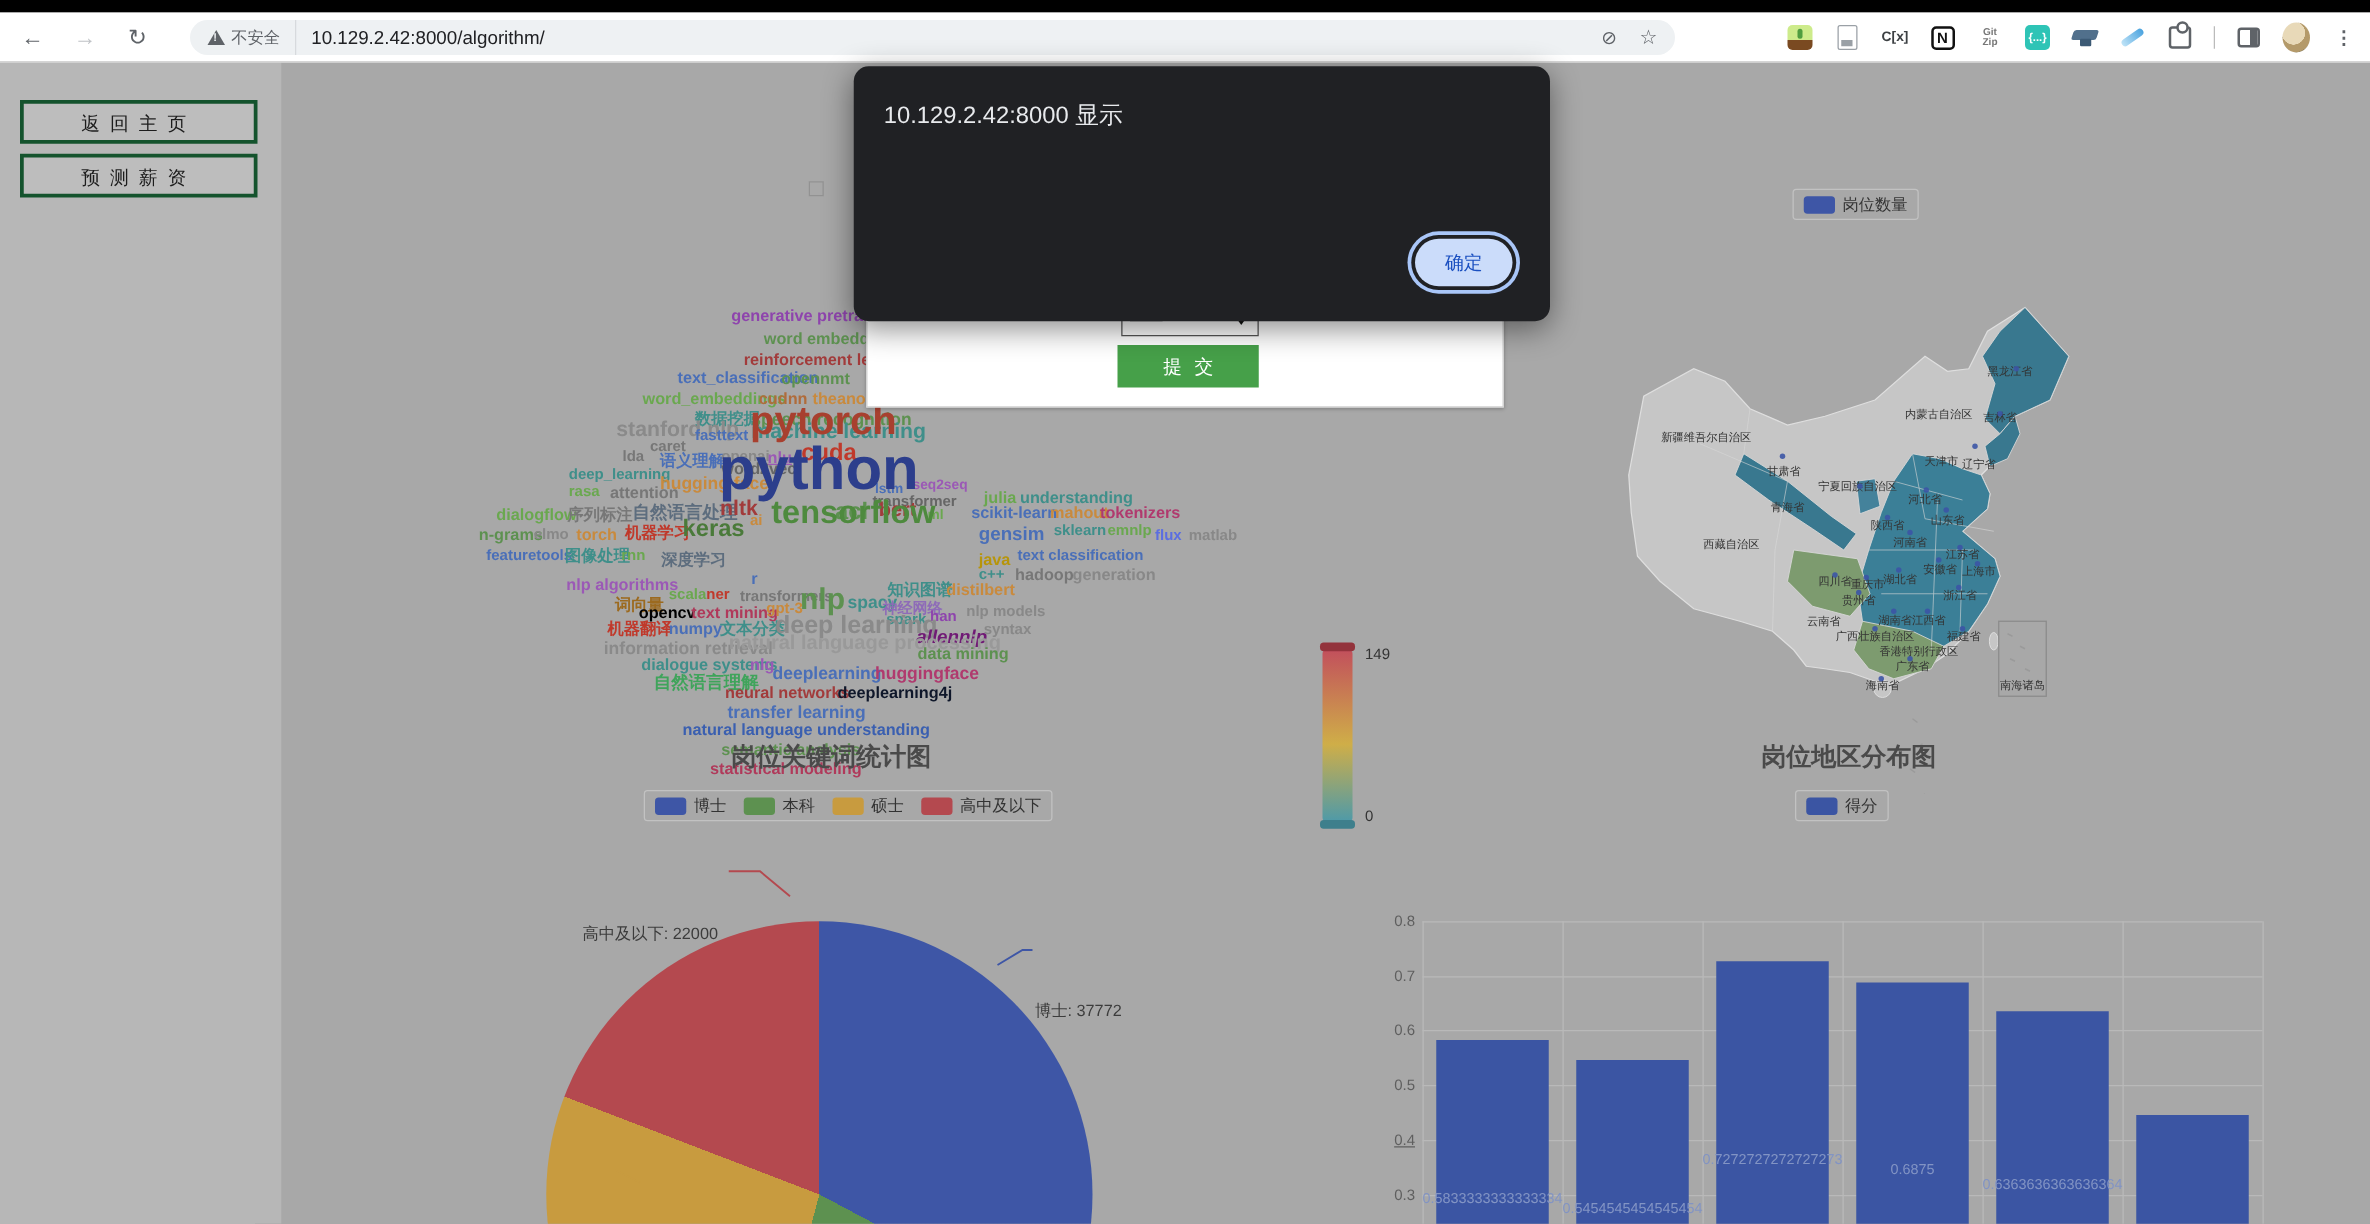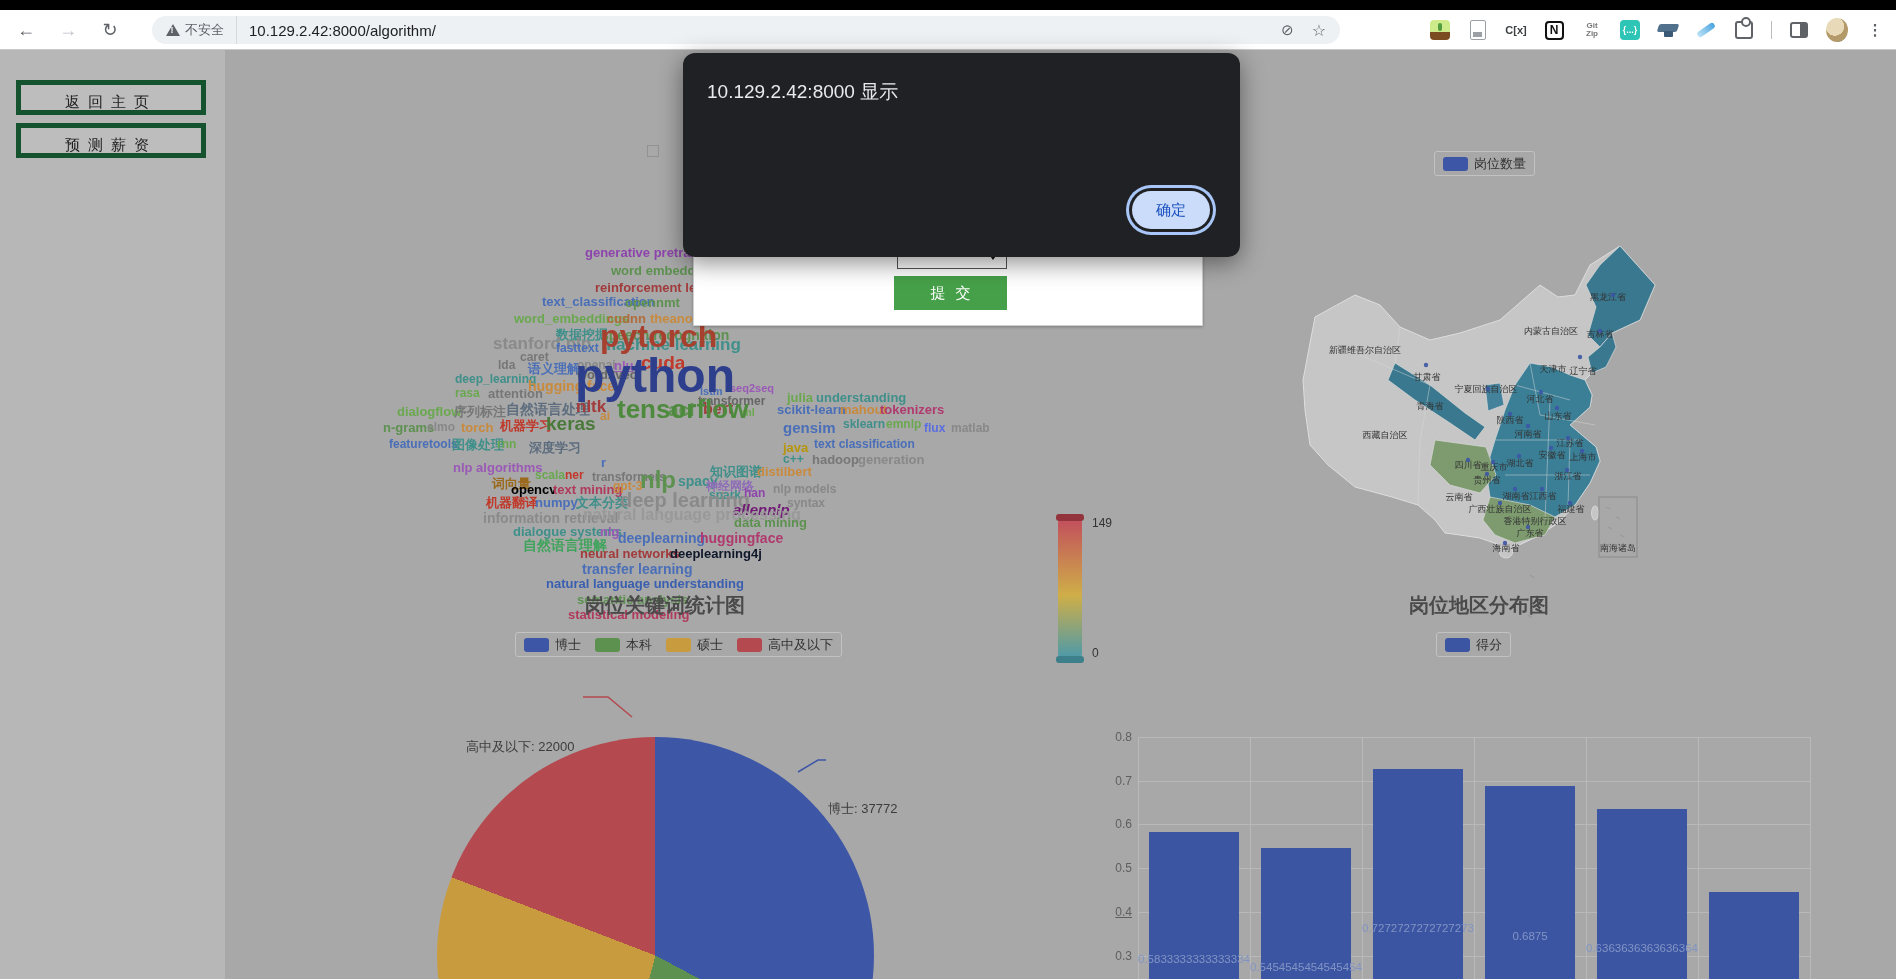--- a/index.html
+++ b/index.html
@@ -34,21 +34,21 @@
   .ext-puzzle:after { content:""; position:absolute; left:4px; top:-6px; width:6px; height:6px; border:2px solid #5f6368; border-radius:50%; background:#fff; }
   .ext-divider { width:1px; height:18px; background:#bbb; }
   .ext-panel { width:18px; height:16px; border:2px solid #5f6368; border-radius:3px; position:relative; }
   .ext-panel:after { content:""; position:absolute; right:0; top:0; width:6px; height:12px; background:#5f6368; }
   .avatar { width:24px; height:24px; border-radius:50%; background:radial-gradient(circle at 40% 35%, #e8d9b8 0 45%, #b49a6a 46% 75%, #8a7a55 76%); }
   .ext-dots { color:#5f6368; font-size:15px; letter-spacing:0; font-weight:bold; }
 
   
   .page { position:absolute; left:0; top:50px; width:1896px; height:929px; background:#a8a8a8; }
   .sidebar { position:absolute; left:0; top:0; width:225px; height:929px; background:#b7b7b7; }
-  .side-btn { position:absolute; left:16px; width:190px; height:35px; border:5px solid #14532d; background:#bdbdbd; color:#1c1c1c; font-size:15px; letter-spacing:8px; text-align:center; line-height:34px; cursor:pointer; }
+  .side-btn { position:absolute; left:16px; width:190px; height:35px; border:3px solid #14532d; background:#bdbdbd; color:#1c1c1c; font-size:15px; letter-spacing:8px; text-align:center; line-height:34px; cursor:pointer; }
 
   
   .cloud { position:absolute; left:250px; top:90px; width:800px; height:450px; }
   .cloud .w { position:absolute; white-space:nowrap; line-height:1; font-weight:bold; }
   .toolbox-sq { position:absolute; left:647px; top:95px; width:12px; height:12px; border:1.5px solid #929292; }
 
   .chart-title { position:absolute; font-size:20px; font-weight:bold; color:#4a4a4a; white-space:nowrap; }
   .legend-box { position:absolute; border:1px solid #c2c2c2; border-radius:3px; display:flex; align-items:center; padding:0 8px; height:25px; gap:14px; }
   .legend-item { display:flex; align-items:center; gap:6px; }
   .legend-marker { width:25px; height:14px; border-radius:3px; }

